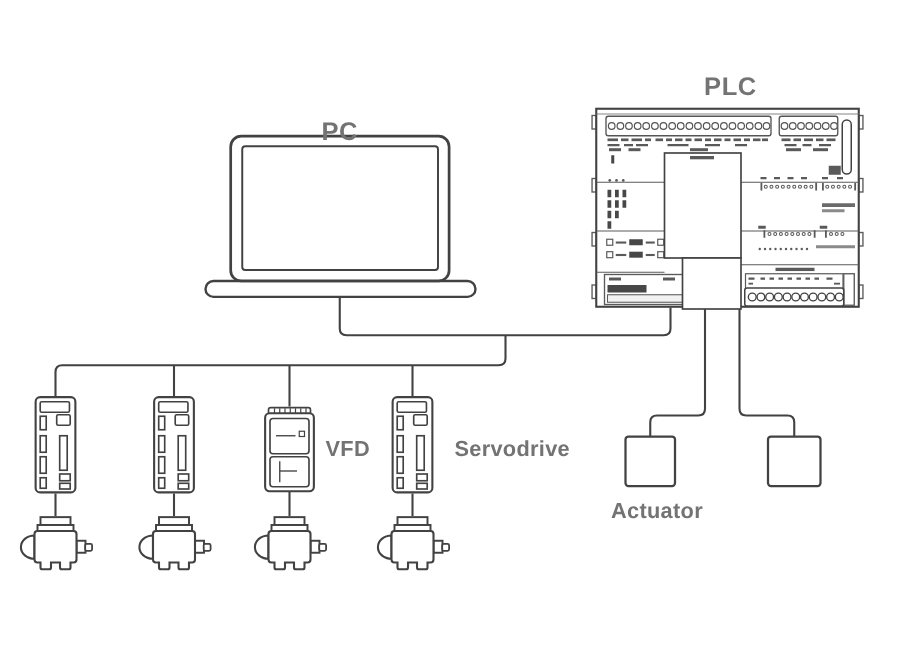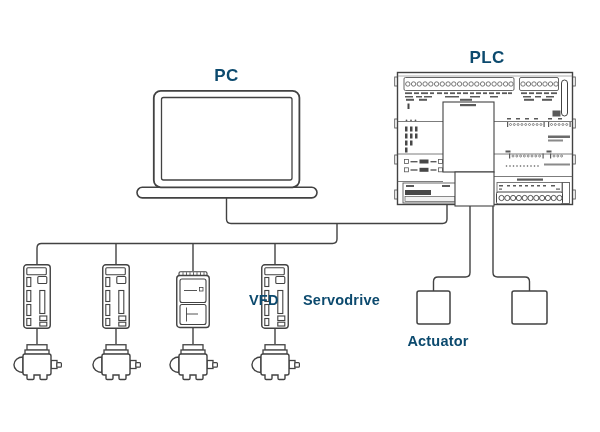--- a/index.html
+++ b/index.html
@@ -1,21 +1,21 @@
 <!DOCTYPE html>
 <html><head>
 <meta charset="utf-8">
 <style>
   html,body{margin:0;padding:0;background:#fff;}
   #canvas{
     position:relative;width:600px;height:432px;background:#ffffff;overflow:hidden;
     font-family:"Liberation Sans","DejaVu Sans",sans-serif;
   }
   #art{position:absolute;left:0;top:0;}
-  .lbl{position:absolute;color:#0c4a6e;text-align:center;white-space:nowrap;}
+  .lbl{position:absolute;color:#737373;text-align:center;white-space:nowrap;}
   .lbl-lg{font-size:17px;font-weight:600;letter-spacing:.4px;}
   .lbl-md{font-size:14.5px;font-weight:600;letter-spacing:.2px;}
 </style>
 </head>
 <body>
 
 <div id="canvas">
 
   <svg id="art" width="600" height="432" viewBox="0 0 600 432">
 
@@ -330,18 +330,18 @@
 
     <use href="#motor-icon" x="13" y="344"></use>
     <use href="#motor-icon" x="92" y="344"></use>
     <use href="#motor-icon" x="169" y="344"></use>
     <use href="#motor-icon" x="251" y="344"></use>
 
     <rect x="417" y="291" width="33" height="33" rx="2" fill="#fff" stroke="#424242" stroke-width="1.5"></rect>
     <rect x="512" y="291" width="35" height="33" rx="2" fill="#fff" stroke="#424242" stroke-width="1.5"></rect>
   </svg>
 
-  <div class="lbl lbl-lg" style="left:192px;top:66px;width:69px;">PC</div>
+  <div class="lbl lbl-lg" style="left:192px;top:78px;width:69px;">PC</div>
   <div class="lbl lbl-lg" style="left:450px;top:48px;width:74px;">PLC</div>
-  <div class="lbl lbl-md" style="left:217px;top:292px;text-align:right;margin-left:32px;">VFD</div>
+  <div class="lbl lbl-md" style="left:217px;top:292px;text-align:right;">VFD</div>
   <div class="lbl lbl-md" style="left:398px;top:333px;width:80px;">Actuator</div>
   <div class="lbl lbl-md" style="left:303px;top:292px;text-align:left;">Servodrive</div>
 </div>
 
 </body></html>

